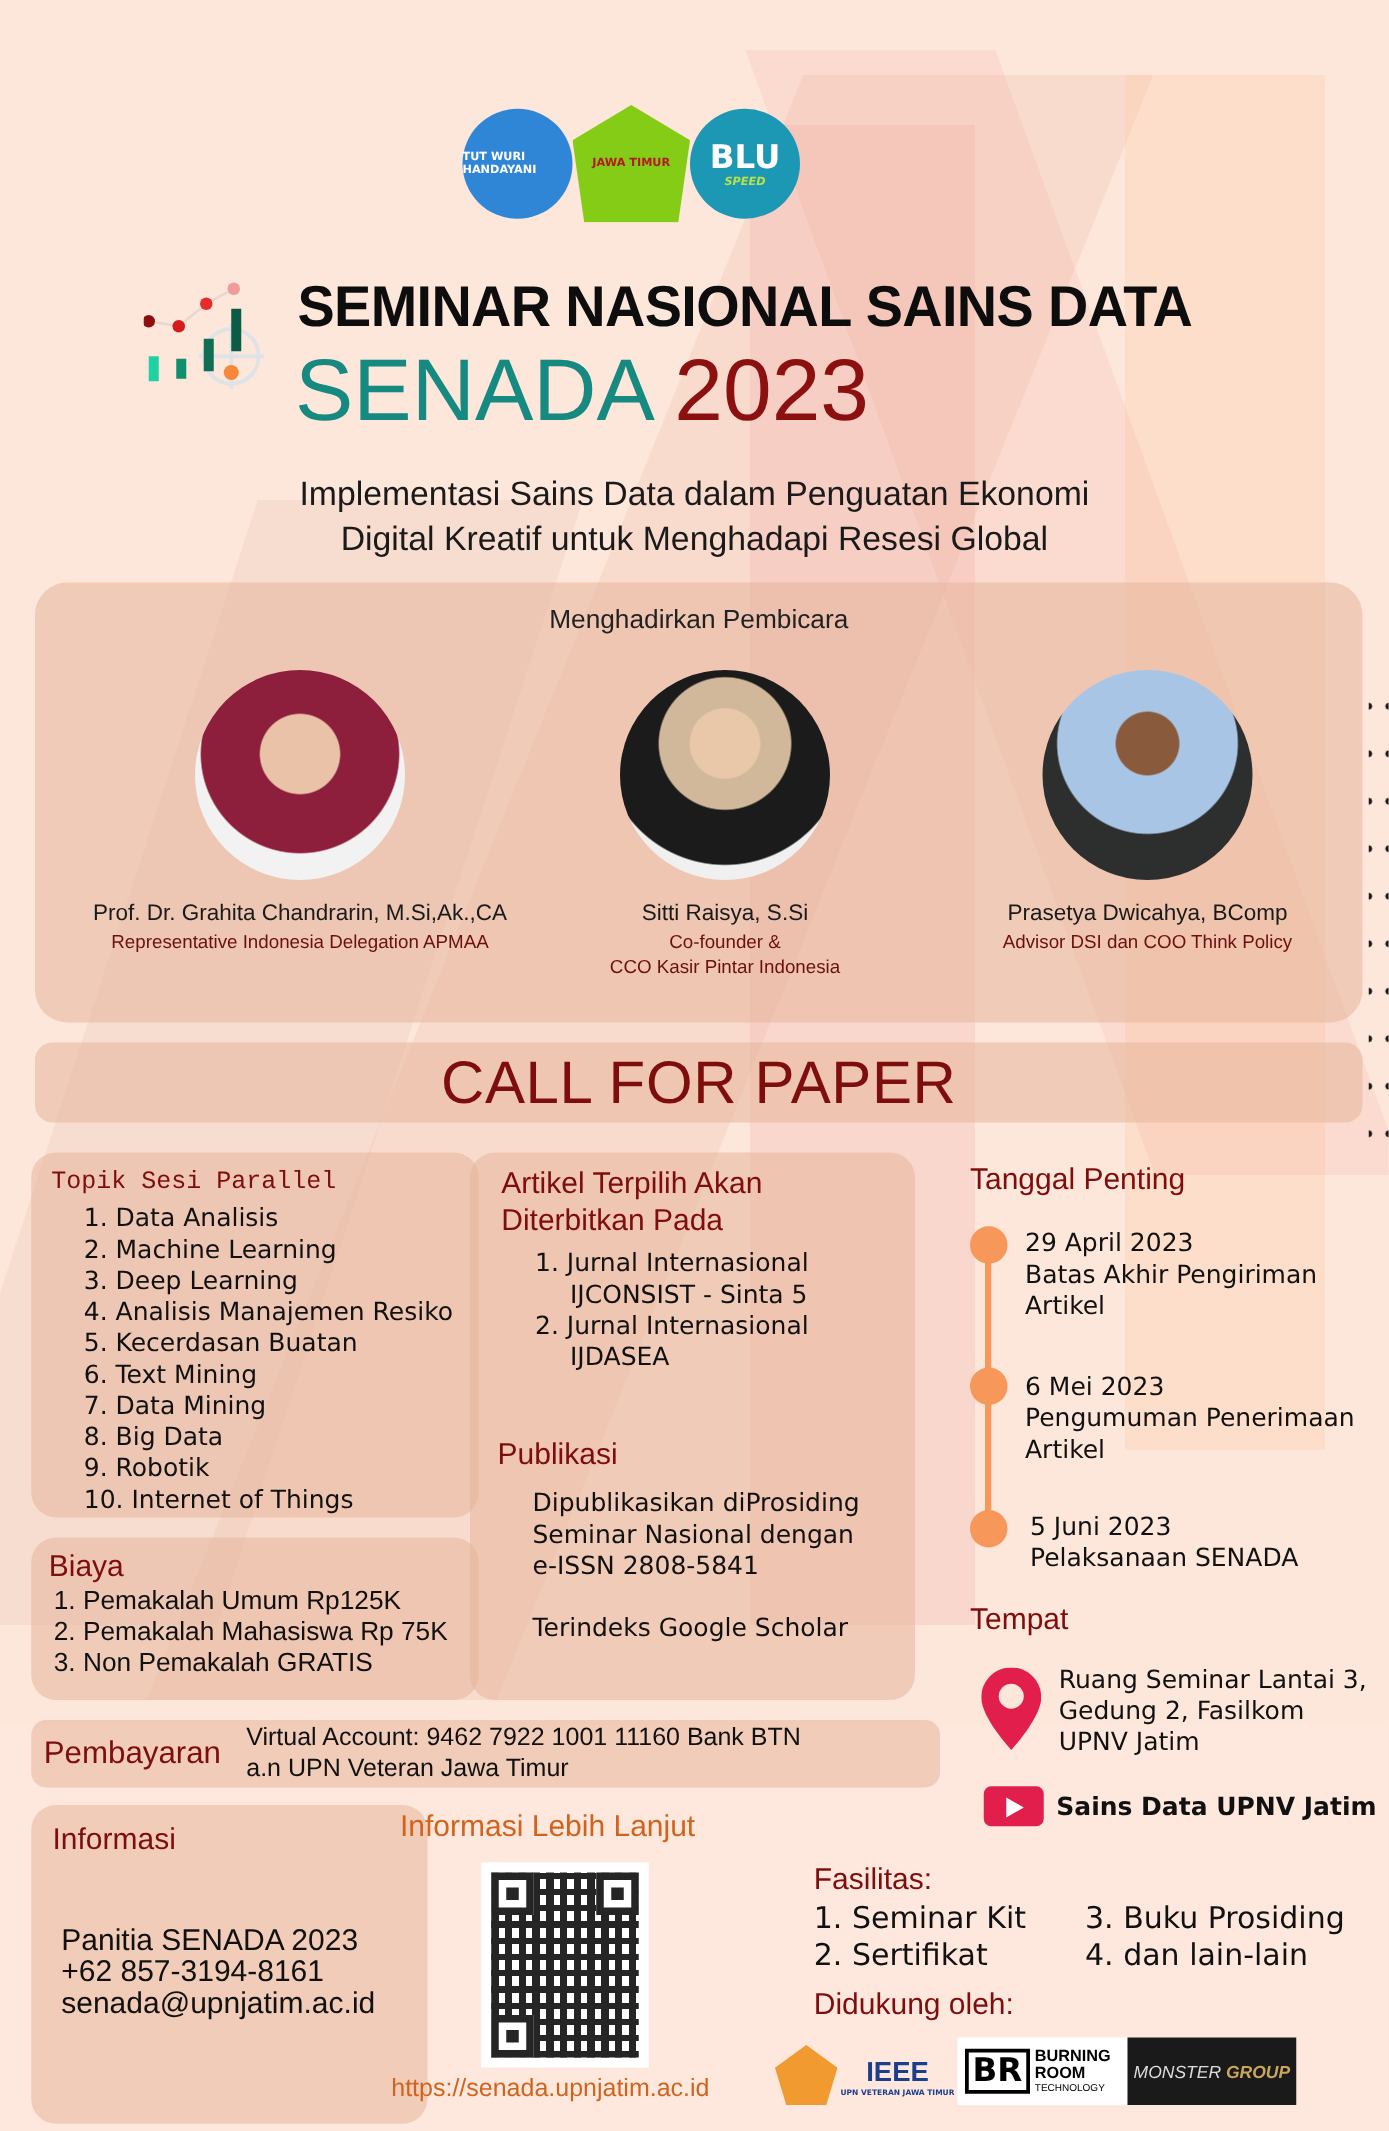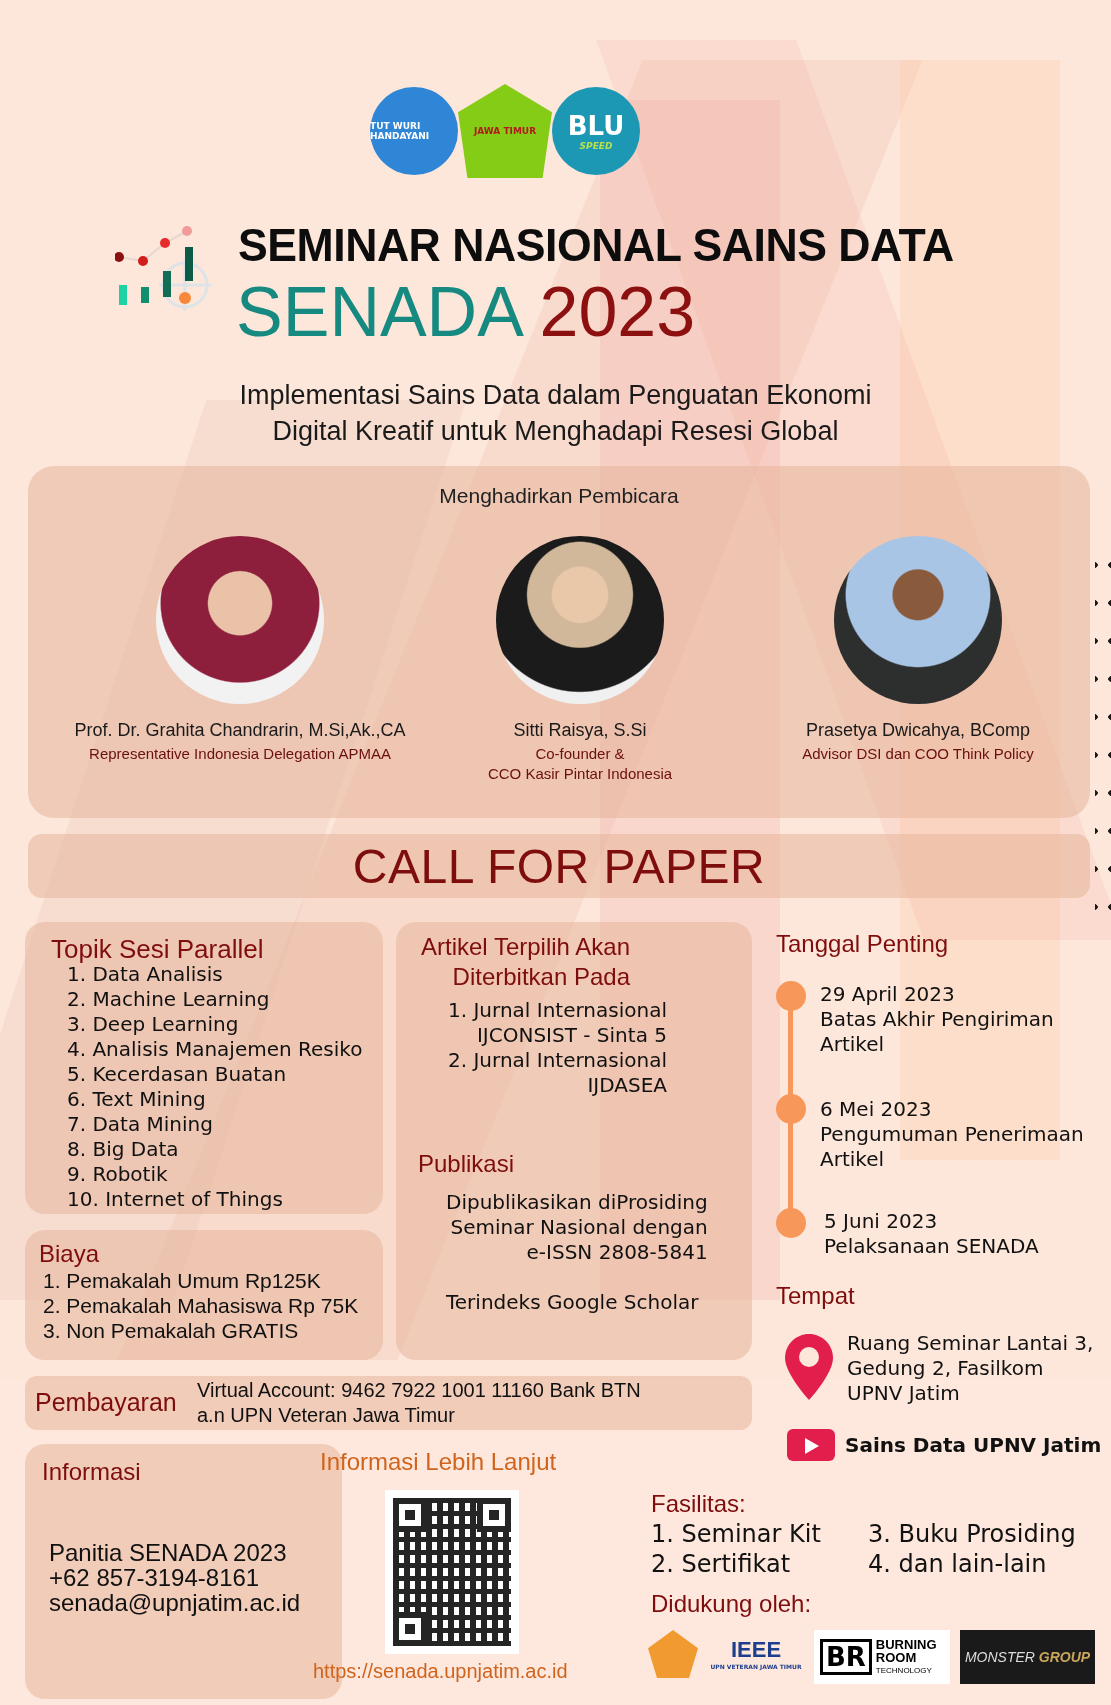--- a/index.html
+++ b/index.html
@@ -54,28 +54,28 @@
   .av2 { background: radial-gradient(circle at 50% 35%, #e8c8a8 0 20%, #d2b89a 21% 38%, #1b1b1b 39% 70%, #f0f0f0 71%); }
   .av3 { background: radial-gradient(circle at 50% 35%, #8a5a3c 0 18%, #a9c5e6 19% 52%, #2c2f2e 53%); }
   .sp-name { font-size: 18px; color: #1a1a1a; font-family: "Liberation Sans", sans-serif; white-space: nowrap; }
   .sp-role { font-size: 15px; color: #6b0f0f; line-height: 20px; margin-top: 3px; font-family: "Liberation Sans", sans-serif; }
 
   .cfp-banner { left: 28px; top: 834px; width: 1062px; height: 64px; border-radius: 14px; display: flex; align-items: center; justify-content: center; }
   .cfp-banner span { font-size: 48px; color: #7e0d0d; font-family: "Liberation Sans", sans-serif; letter-spacing: 0.5px; }
 
   .topik { left: 25px; top: 922px; width: 358px; height: 292px; border-radius: 20px; }
   .biaya { left: 25px; top: 1230px; width: 358px; height: 130px; border-radius: 20px; }
-  .artikel { left: 396px; top: 922px; width: 356px; height: 438px; border-radius: 20px; text-align: right; }
+  .artikel { left: 376px; top: 922px; width: 356px; height: 438px; border-radius: 20px; }
   .pembayaran { left: 25px; top: 1376px; width: 727px; height: 54px; border-radius: 12px; }
   .informasi { left: 25px; top: 1444px; width: 317px; height: 255px; border-radius: 20px; }
 
   .h-red { color: #7e0d0d; font-family: "Liberation Sans", sans-serif; }
   .list { list-style: none; font-size: 20px; line-height: 25px; color: #111; }
 
-  .topik .h-red { position: absolute; left: 26px; top: 12px; font-size: 26px; }
+  .topik .h-red { position: absolute; left: 16px; top: 12px; font-size: 20px; font-family: Liberation Mono, monospace; }
   .topik .list { position: absolute; left: 42px; top: 40px; }
 
   .biaya .h-red { position: absolute; left: 14px; top: 10px; font-size: 24px; }
   .biaya .list { position: absolute; left: 18px; top: 38px; font-family: "Liberation Sans", sans-serif; font-size: 21px; }
 
   .artikel .h-red.a { position: absolute; left: 25px; top: 10px; font-size: 24px; line-height: 30px; }
   .artikel .list { position: absolute; left: 52px; top: 76px; }
   .artikel .list li .sub { display: block; padding-left: 28px; }
   .artikel .h-red.p { position: absolute; left: 22px; top: 228px; font-size: 24px; }
   .artikel .pub { position: absolute; left: 50px; top: 268px; font-size: 20px; line-height: 25px; }
@@ -107,21 +107,21 @@
       repeating-linear-gradient(90deg, #000 0 6px, transparent 6px 11px),
       repeating-linear-gradient(0deg, #000 0 5px, transparent 5px 13px);
     opacity: 0.85; }
   .qr-finder { position: absolute; width: 34px; height: 34px; border: 6px solid #000; background: #fff; }
   .qr-finder::after { content: ""; position: absolute; left: 6px; top: 6px; width: 10px; height: 10px; background: #000; }
   .qr-url { position: absolute; left: 313px; top: 1660px; font-size: 20px; color: #d0641d; font-family: "Liberation Sans", sans-serif; }
 
   .fasilitas-title { position: absolute; left: 651px; top: 1490px; font-size: 24px; }
   .fas-grid { position: absolute; left: 651px; top: 1519px; display: grid; grid-template-columns: 217px 220px; font-size: 24px; line-height: 30px; }
   .didukung-title { position: absolute; left: 651px; top: 1590px; font-size: 24px; }
-  .sponsors { position: absolute; left: 648px; top: 1630px; display: flex; align-items: flex-start; gap: 10px; }
+  .sponsors { position: absolute; left: 620px; top: 1630px; display: flex; align-items: flex-end; }
   .sp-himasada { width: 50px; height: 48px; background: #f19a2f; clip-path: polygon(50% 0%, 100% 38%, 82% 100%, 18% 100%, 0% 38%); }
   .sp-ieee { width: 96px; height: 46px; display: flex; flex-direction: column; align-items: center; justify-content: center; color: #1d3e8d; font-weight: bold; }
   .sp-ieee .big { font-size: 22px; font-family: "Liberation Sans", sans-serif; }
   .sp-ieee .small { font-size: 6px; }
   .sp-burning { width: 136px; height: 54px; background: #fff; display: flex; align-items: center; gap: 4px; padding-left: 6px; }
   .sp-burning .br { font-size: 26px; font-weight: bold; border: 3px solid #000; padding: 0 3px; color: #000; }
   .sp-burning .txt { font-size: 13px; font-weight: bold; line-height: 13px; color: #000; font-family: "Liberation Sans", sans-serif; }
   .sp-burning .txt small { font-size: 8px; font-weight: normal; display: block; }
   .sp-monster { width: 135px; height: 54px; background: #1a1a1a; display: flex; align-items: center; justify-content: center; color: #ddd; font-size: 14px; font-style: italic; font-family: "Liberation Sans", sans-serif; }
   .sp-monster b { color: #c9a65a; }

